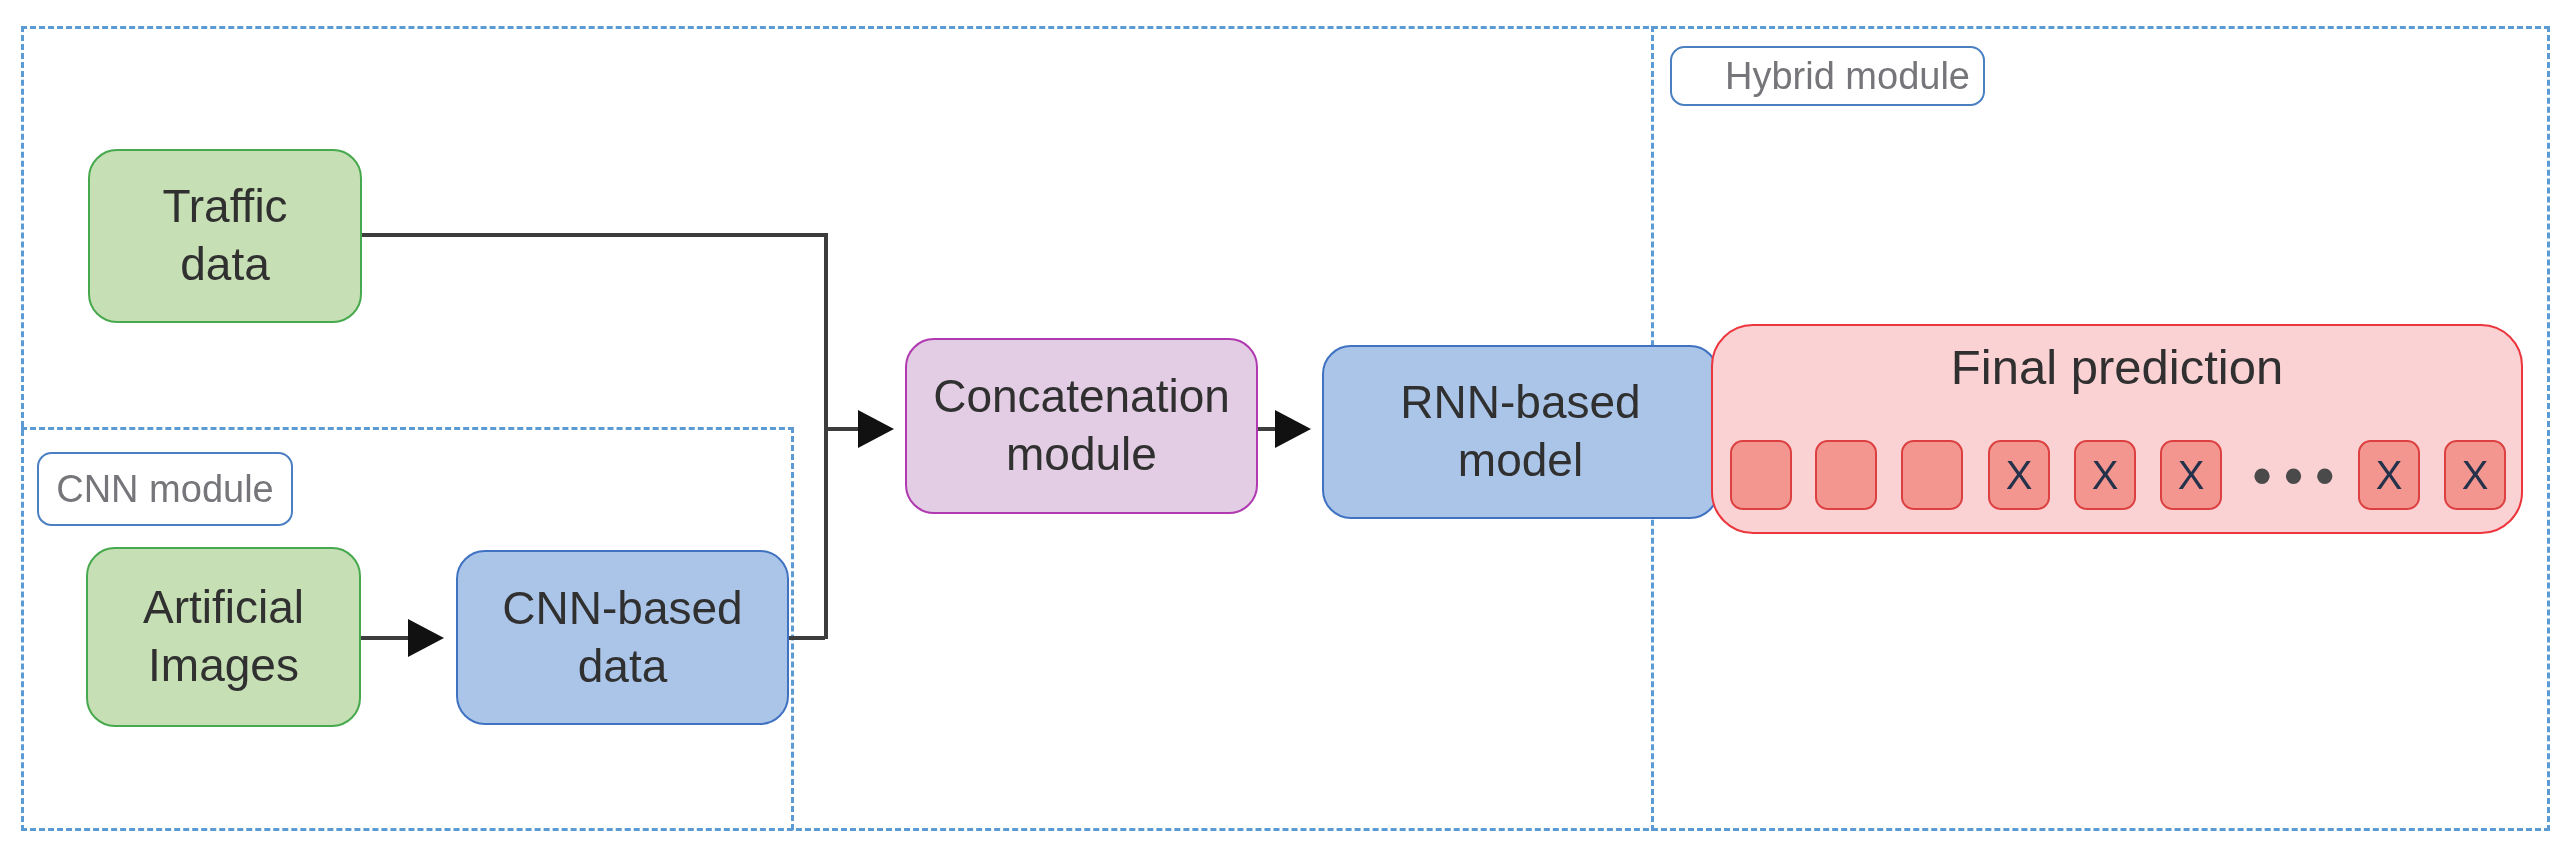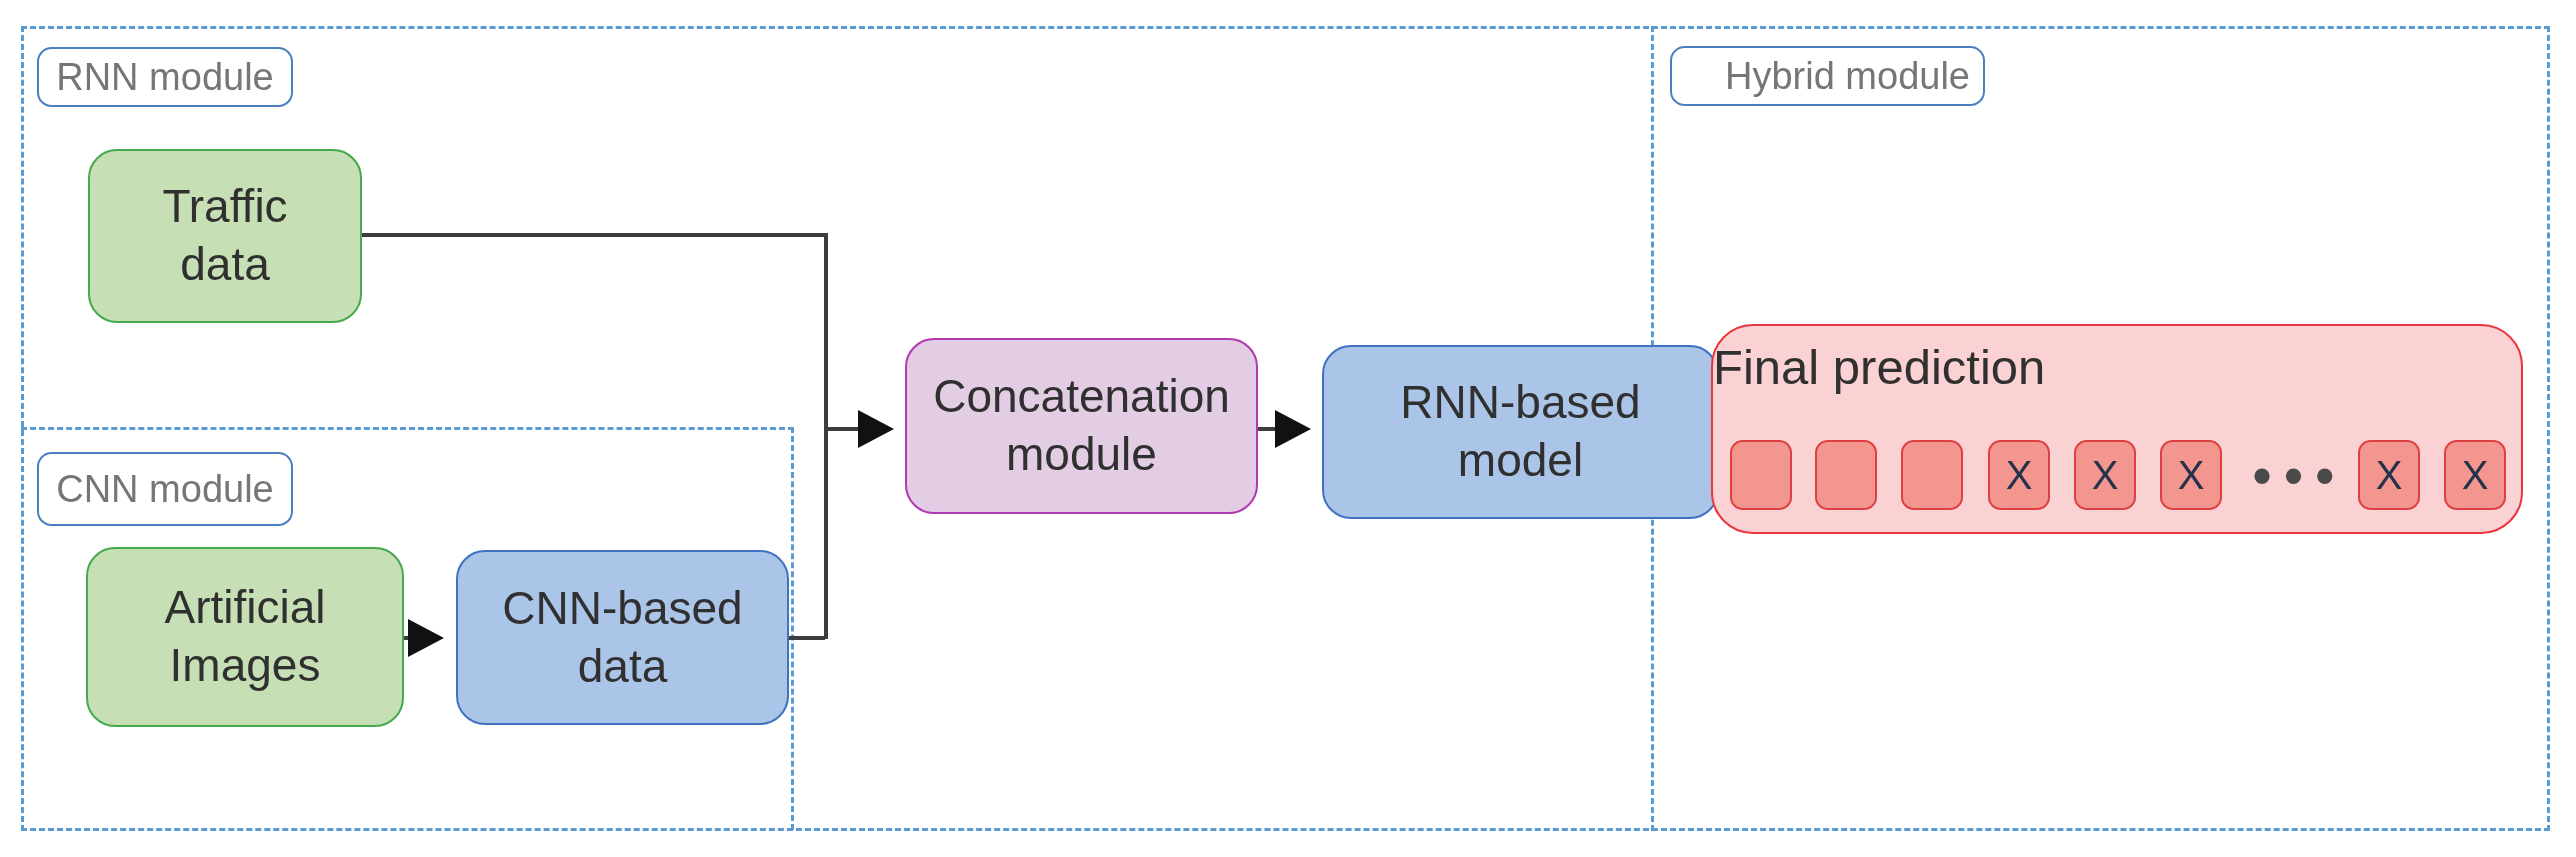--- a/index.html
+++ b/index.html
@@ -35,48 +35,47 @@
   #head-a3{left:1275px;top:410px;}
   #head-a4{left:1675px;top:410px;}
 
   
   .node{position:absolute;box-sizing:border-box;border-radius:29px;display:flex;align-items:center;justify-content:center;
         text-align:center;color:var(--node_text);font-size:46px;line-height:1.26;white-space:pre-line;margin-left:12px;}
   .green{background:var(--green_fill);border:2.7px solid var(--green_border);}
   .blue{background:var(--blue_fill);border:2.7px solid var(--blue_border);}
   .purple{background:var(--purple_fill);border:2.7px solid var(--purple_border);}
   #node-traffic{left:76px;top:149px;width:274px;height:174px;}
-  #node-artificial{left:74px;top:547px;width:318px;height:180px;}
+  #node-artificial{left:74px;top:547px;width:275px;height:180px;}
   #node-cnn{left:444px;top:550px;width:333px;height:175px;}
   #node-concat{left:893px;top:338px;width:353px;height:176px;}
   #node-rnn{left:1310px;top:345px;width:397px;height:174px;}
 
   
   #node-final{position:absolute;left:1711px;top:324px;width:812px;height:210px;box-sizing:border-box;
               background:var(--pink_fill);border:2.7px solid var(--pink_border);border-radius:42px;}
-  .final-title{position:absolute;left:0;top:12.8px;width:100%;text-align:left;color:var(--node_text);font-size:49px;}
+  .final-title{position:absolute;left:0;top:12.8px;width:100%;text-align:center;color:var(--node_text);font-size:49px;}
   .cell{position:absolute;top:114px;width:62px;height:70px;box-sizing:border-box;background:var(--cell_fill);
         border:2.7px solid var(--cell_border);border-radius:12.8px;display:flex;align-items:center;justify-content:center;
         color:var(--x_text);font-size:40px;}
   #cell-0{left:16.5px;} #cell-1{left:102px;} #cell-2{left:188px;}
   #cell-3{left:275px;} #cell-4{left:361px;} #cell-5{left:447px;}
   #cell-6{left:645px;} #cell-7{left:731px;}
   .dots{position:absolute;left:519px;top:114px;width:123px;height:70px;display:flex;align-items:center;justify-content:center;
         color:var(--dots_color);font-size:53px;letter-spacing:12.8px;text-indent:12.8px;font-weight:bold;}
 </style>
 </head>
 <body>
 
 <div class="canvas">
 
   <div class="region" id="region-rnn"></div>
   <div class="region" id="region-cnn"></div>
   <div class="region" id="region-hybrid"></div>
 
-  <div class="tag" id="tag-rnn">RNN module</div>
   <div class="tag" id="tag-cnn">CNN module</div>
   <div class="tag" id="tag-hybrid">Hybrid module</div>
 
   <div class="line" id="line-traffic-h"></div>
   <div class="line" id="line-merge-v"></div>
   <div class="line" id="line-cnn-h"></div>
   <div class="line" id="shaft-concat"></div>
   <div class="line" id="shaft-a2"></div>
   <div class="line" id="shaft-a3"></div>
   <div class="line" id="shaft-a4"></div>

